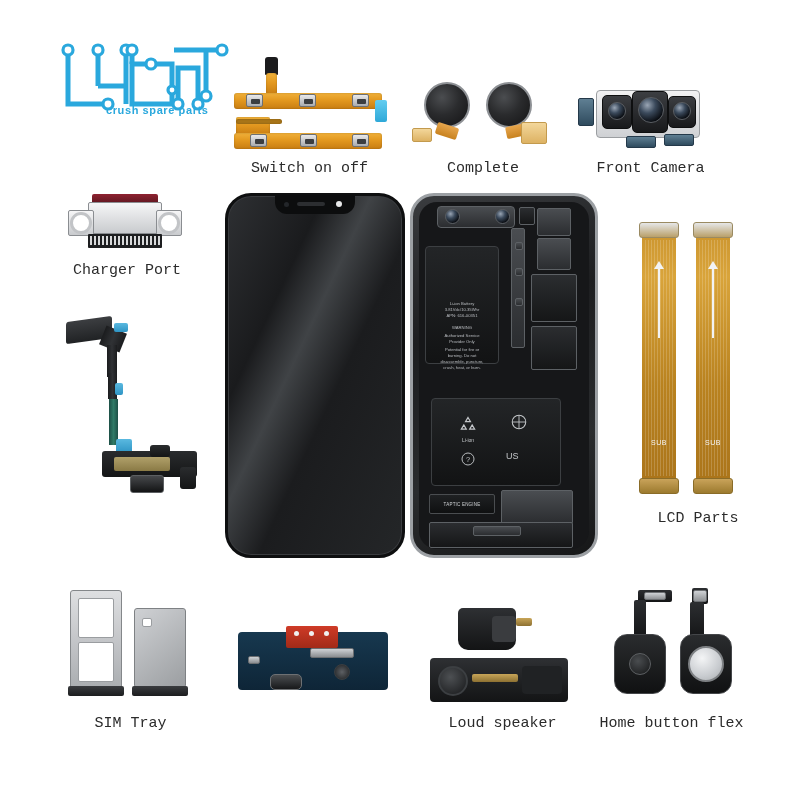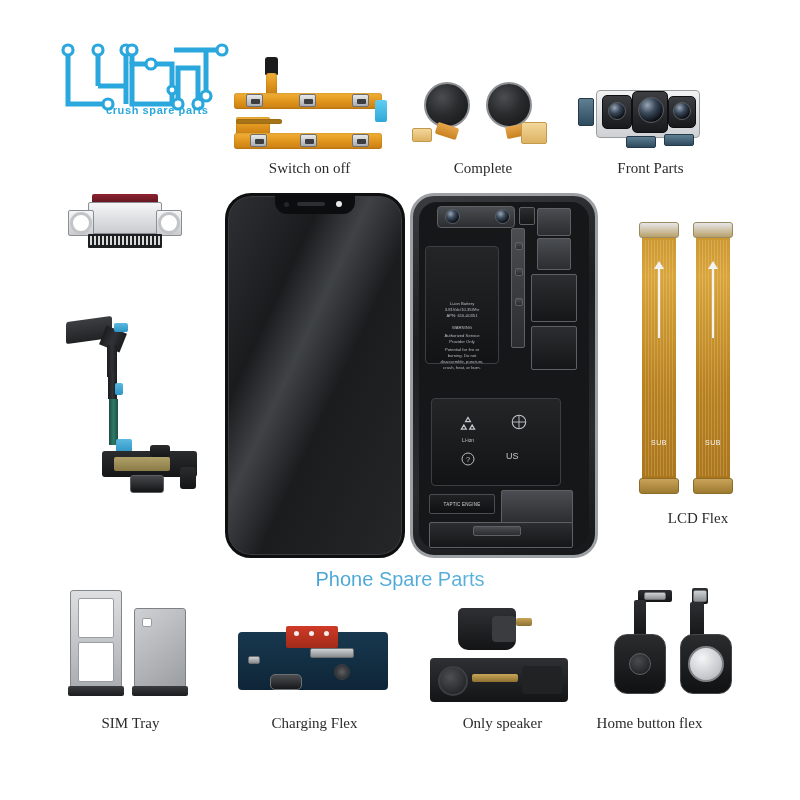--- a/index.html
+++ b/index.html
@@ -9,21 +9,21 @@
     font-family: "Liberation Sans", sans-serif;
     overflow: hidden;
   }
   .page { position: relative; width: 800px; height: 800px; background: #fff; }
 
   .cap {
     position: absolute;
     text-align: center;
     color: #2b2b2b;
     font-size: 15px;
-    font-family: Liberation Serif, serif;
+    font-family: Liberation Mono, monospace;
     white-space: nowrap;
   }
 
   
   .logo { position: absolute; left: 46px; top: 34px; width: 186px; height: 92px; }
   .logo svg { display:block; }
   .logo-tag {
     position: absolute; left: 60px; top: 70px;
     font-size: 11px; font-weight: bold; letter-spacing: 0.6px;
     color: #2aa8dd; font-family: "Liberation Sans", sans-serif;
@@ -391,31 +391,32 @@
     <div class="cam-blk" style="left:24px; top:13px; width:30px; height:34px;"></div>
     <div class="lens" style="left:30px; top:20px; width:18px; height:18px;"></div>
     <div class="cam-blk" style="left:54px; top:9px; width:36px; height:42px;"></div>
     <div class="lens" style="left:60px; top:15px; width:26px; height:26px;"></div>
     <div class="cam-blk" style="left:90px; top:14px; width:28px; height:32px;"></div>
     <div class="lens" style="left:95px; top:20px; width:18px; height:18px;"></div>
     <div class="cam-conn" style="left:0px; top:16px; width:16px; height:28px;"></div>
     <div class="cam-conn" style="left:48px; top:54px; width:30px; height:12px;"></div>
     <div class="cam-conn" style="left:86px; top:52px; width:30px; height:12px;"></div>
   </div>
-  <div class="cap" style="left:578px; top:160px; width:145px;">Front Parts</div>
+  <div class="cap" style="left:578px; top:160px; width:145px;">Front Camera</div>
 
   <div class="prod" style="left:62px; top:192px; width:130px; height:62px;">
     <div class="cp-red" style="left:30px; top:2px; width:66px; height:10px;"></div>
     <div class="cp-body" style="left:26px; top:10px; width:74px; height:32px;"></div>
     <div class="cp-body" style="left:6px; top:18px; width:26px; height:26px;"></div>
     <div class="cp-body" style="left:94px; top:18px; width:26px; height:26px;"></div>
     <div class="cp-ear" style="left:8px; top:20px;"></div>
     <div class="cp-ear" style="left:96px; top:20px;"></div>
     <div class="cp-pins" style="left:26px; top:42px; width:74px; height:14px;"></div>
   </div>
+  <div class="cap" style="left:42px; top:262px; width:170px; text-align:center;">Charger Port</div>
 
   <div class="prod" style="left:62px; top:305px; width:160px; height:195px;">
     <div class="cs-tip" style="left:4px; top:14px; width:46px; height:22px; transform:skewY(-8deg);"></div>
     <div class="cs-cable" style="left:40px; top:24px; width:22px; height:20px; transform:rotate(22deg);"></div>
     <div class="cs-blue" style="left:52px; top:18px; width:14px; height:9px;"></div>
     <div class="cs-cable" style="left:45px; top:40px; width:10px; height:32px;"></div>
     <div class="cs-cable" style="left:46px; top:68px; width:9px; height:26px;"></div>
     <div class="cs-blue" style="left:53px; top:78px; width:8px; height:12px;"></div>
     <div class="cs-green" style="left:47px; top:94px; width:9px; height:46px;"></div>
     <div class="cs-blue" style="left:54px; top:134px; width:16px; height:14px;"></div>
@@ -496,23 +497,22 @@
       <div class="foot"></div>
     </div>
     <div class="lcdflex" style="left:66px; top:0; height:272px;">
       <div class="head"></div>
       <div class="flexlines"></div>
       <div class="arrow-up" style="top:46px;"></div>
       <div class="sublabel" style="bottom:48px;">SUB</div>
       <div class="foot"></div>
     </div>
   </div>
-  <div class="cap" style="left:618px; top:510px; width:160px;">LCD Flex</div>
-
-  <div class="center-title">Phone Spare Parts</div>
+  <div class="cap" style="left:618px; top:510px; width:160px;">LCD Parts</div>
+
 
   <div class="prod" style="left:68px; top:590px; width:125px; height:110px;">
     <div class="sim" style="left:2px; top:0; width:52px; height:104px;"></div>
     <div class="sim-hole" style="left:10px; top:8px; width:36px; height:40px;"></div>
     <div class="sim-hole" style="left:10px; top:52px; width:36px; height:40px;"></div>
     <div class="sim-foot" style="left:0; top:96px; width:56px; height:10px;"></div>
 
     <div class="sim-plate" style="left:66px; top:18px; width:52px; height:80px;"></div>
     <div class="sim-hole" style="left:74px; top:28px; width:10px; height:9px;"></div>
     <div class="sim-foot" style="left:64px; top:96px; width:56px; height:10px;"></div>
@@ -524,44 +524,43 @@
     <div class="pcb-red" style="left:50px; top:6px; width:52px; height:22px;">
       <div class="dot" style="left:8px;"></div>
       <div class="dot" style="left:23px;"></div>
       <div class="dot" style="left:38px;"></div>
     </div>
     <div class="pcb-conn" style="left:74px; top:28px; width:44px; height:10px;"></div>
     <div class="pcb-usb" style="left:34px; top:54px; width:32px; height:16px;"></div>
     <div class="pcb-mic" style="left:98px; top:44px; width:16px; height:16px;"></div>
     <div class="pcb-conn" style="left:12px; top:36px; width:12px; height:8px;"></div>
   </div>
-  <div class="cap" style="left:232px; top:715px; width:165px;">Charging Flex</div>
 
   <div class="prod" style="left:430px; top:608px; width:140px; height:95px;">
     <div class="spk-body" style="left:28px; top:0; width:58px; height:42px; border-radius:5px 5px 10px 10px;"></div>
     <div class="spk-body" style="left:62px; top:8px; width:24px; height:26px; background:#3a3c3f;"></div>
     <div class="spk-gold" style="left:86px; top:10px; width:16px; height:8px;"></div>
 
     <div class="spk-body" style="left:0; top:50px; width:138px; height:44px;"></div>
     <div class="spk-cone" style="left:8px; top:58px; width:30px; height:30px;"></div>
     <div class="spk-gold" style="left:42px; top:66px; width:46px; height:8px;"></div>
     <div class="spk-body" style="left:92px; top:58px; width:40px; height:28px; background:#202224;"></div>
   </div>
-  <div class="cap" style="left:420px; top:715px; width:165px;">Only speaker</div>
+  <div class="cap" style="left:420px; top:715px; width:165px;">Loud speaker</div>
 
   <div class="prod" style="left:608px; top:588px; width:150px; height:112px;">
     <div class="hb-flex" style="left:30px; top:2px; width:34px; height:12px;"></div>
     <div class="hb-chip" style="left:36px; top:4px; width:22px; height:8px;"></div>
     <div class="hb-flex" style="left:26px; top:12px; width:12px; height:40px;"></div>
     <div class="hb-pad" style="left:6px; top:46px;">
       <div class="hb-inner"></div>
     </div>
 
     <div class="hb-flex" style="left:84px; top:0px; width:16px; height:16px;"></div>
     <div class="hb-chip" style="left:85px; top:2px; width:14px; height:12px;"></div>
     <div class="hb-flex" style="left:82px; top:14px; width:14px; height:38px;"></div>
     <div class="hb-pad" style="left:72px; top:46px;">
       <div class="hb-ring"></div>
     </div>
   </div>
-  <div class="cap" style="left:562px; top:715px; width:175px;">Home button flex</div>
+  <div class="cap" style="left:584px; top:715px; width:175px;">Home button flex</div>
 
 </div>
 
 </body></html>

